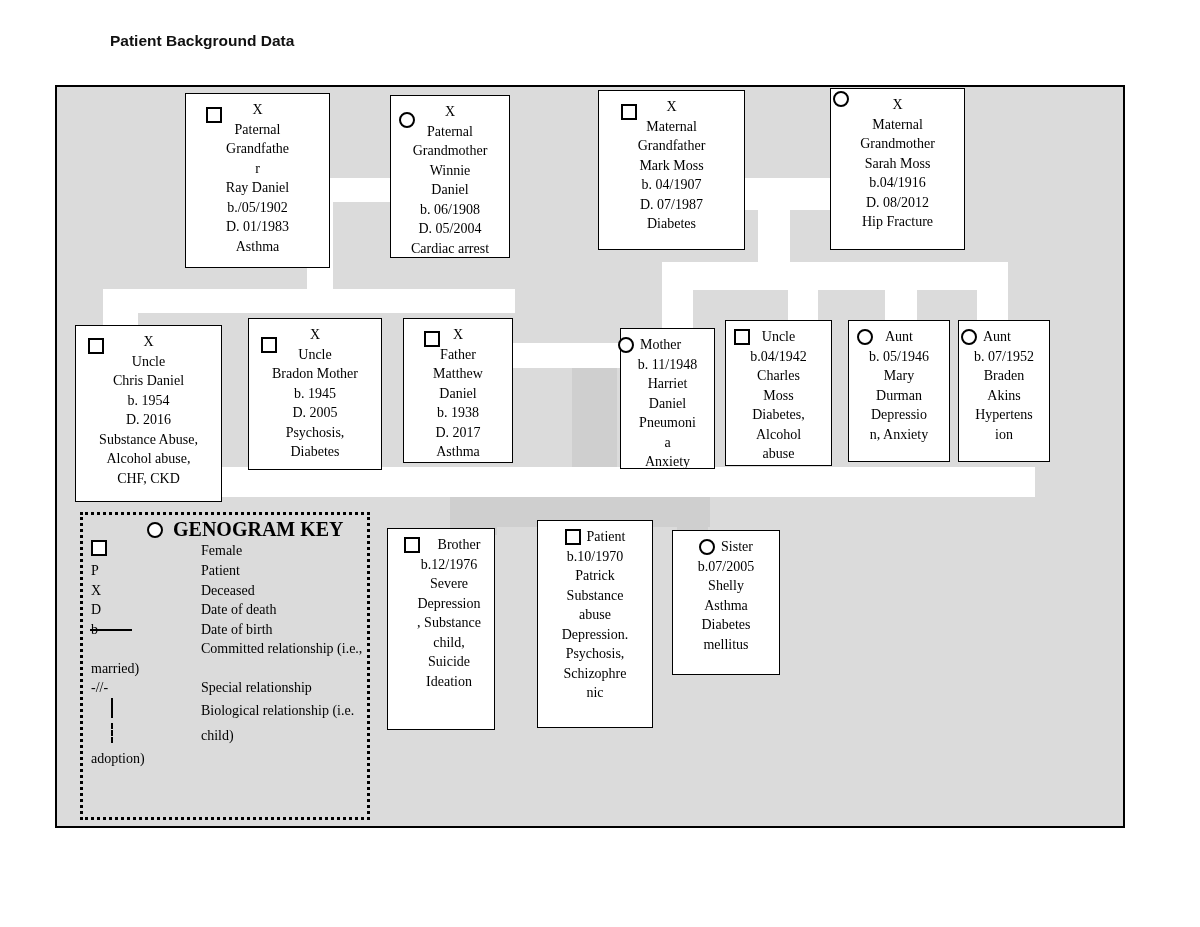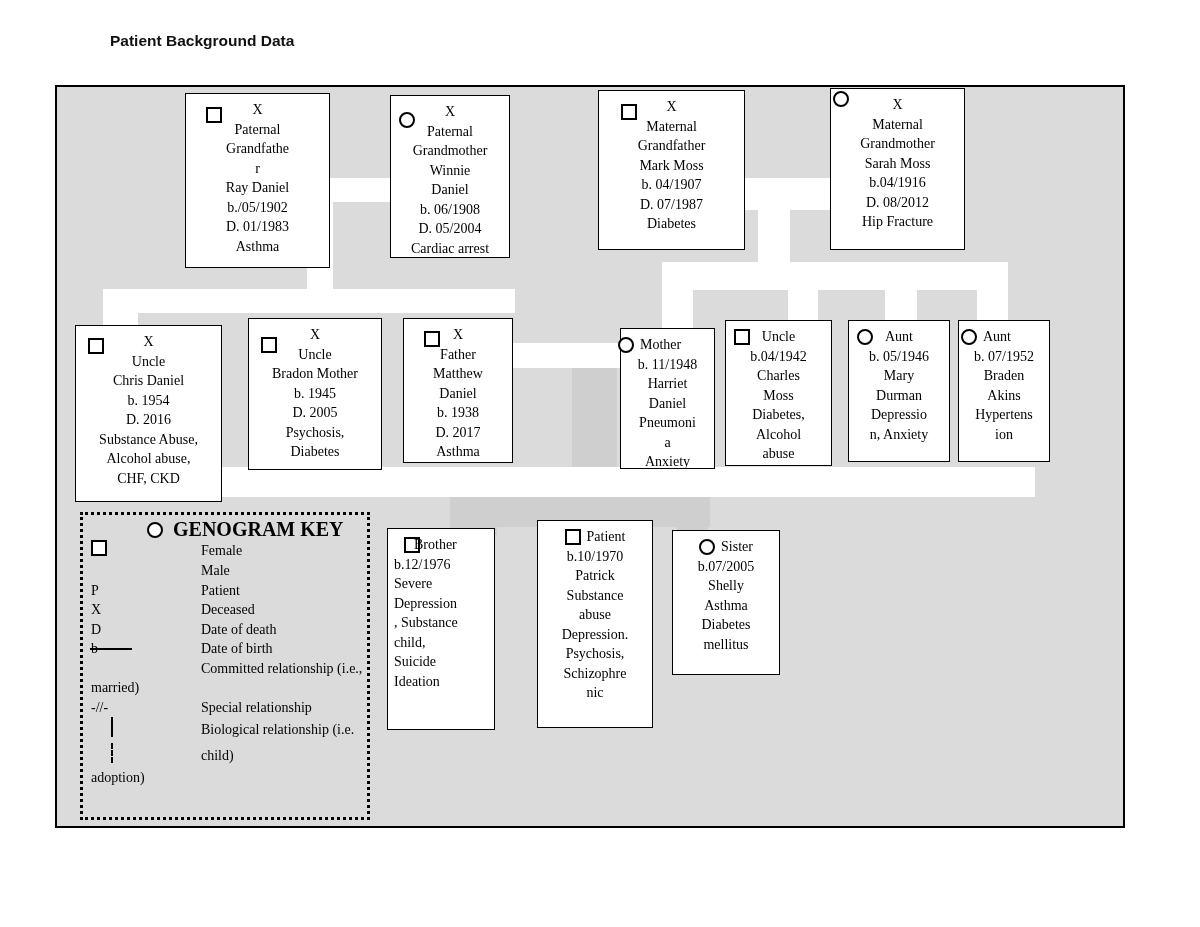--- a/index.html
+++ b/index.html
@@ -7,21 +7,21 @@
           font-family:"Liberation Serif",serif;}
   .page-title{position:absolute;left:110px;top:32px;font-family:"Liberation Sans",sans-serif;
               font-weight:bold;font-size:15.5px;color:#111;}
   .frame{position:absolute;left:55px;top:85px;width:1070px;height:743px;box-sizing:border-box;
          background:var(--frame-bg,#dbdbdb);border:2.5px solid #000;z-index:0;}
   .bar{position:absolute;}
   .bar.gray{background:var(--connector-gray,#cfcfcf);z-index:1;}
   .bar.white{background:var(--connector-white,#ffffff);z-index:2;}
   .person{position:absolute;z-index:3;box-sizing:border-box;background:var(--box-bg,#ffffff);
           border:1.6px solid #000;font-size:14px;line-height:19.5px;text-align:center;padding-top:6px;}
-  .person.align-left{text-align:left;padding-left:6px;}
+  .person.align-left{text-align:center;padding-left:16px;}
   .tline{white-space:nowrap;}
   .icon{display:inline-block;width:16px;height:16px;box-sizing:border-box;border:2.6px solid #000;
         background:#fff;flex:none;}
   .icon.circle{border-radius:50%;}
   .icon.abs{position:absolute;}
   .hdr{position:relative;}
   .hdr.inline{display:flex;align-items:center;gap:6px;justify-content:center;}
   .hdr.inline.start{justify-content:flex-start;padding-left:2px;}
   .hdr.indent{margin-left:20px;}
   
@@ -262,24 +262,20 @@
   <div class="key">
     <div class="key-head">
       <span class="icon circle"></span>
       <span>GENOGRAM KEY</span>
     </div>
     <div class="krow">
       <span class="ksym"><span class="icon"></span></span>
       <span class="klbl">Female</span>
     </div>
     <div class="krow">
-      <span class="ksym"></span>
-      <span class="klbl">Male</span>
-    </div>
-    <div class="krow">
       <span class="ksym">P</span>
       <span class="klbl">Patient</span>
     </div>
     <div class="krow">
       <span class="ksym">X</span>
       <span class="klbl">Deceased</span>
     </div>
     <div class="krow">
       <span class="ksym">D</span>
       <span class="klbl">Date of death</span>

